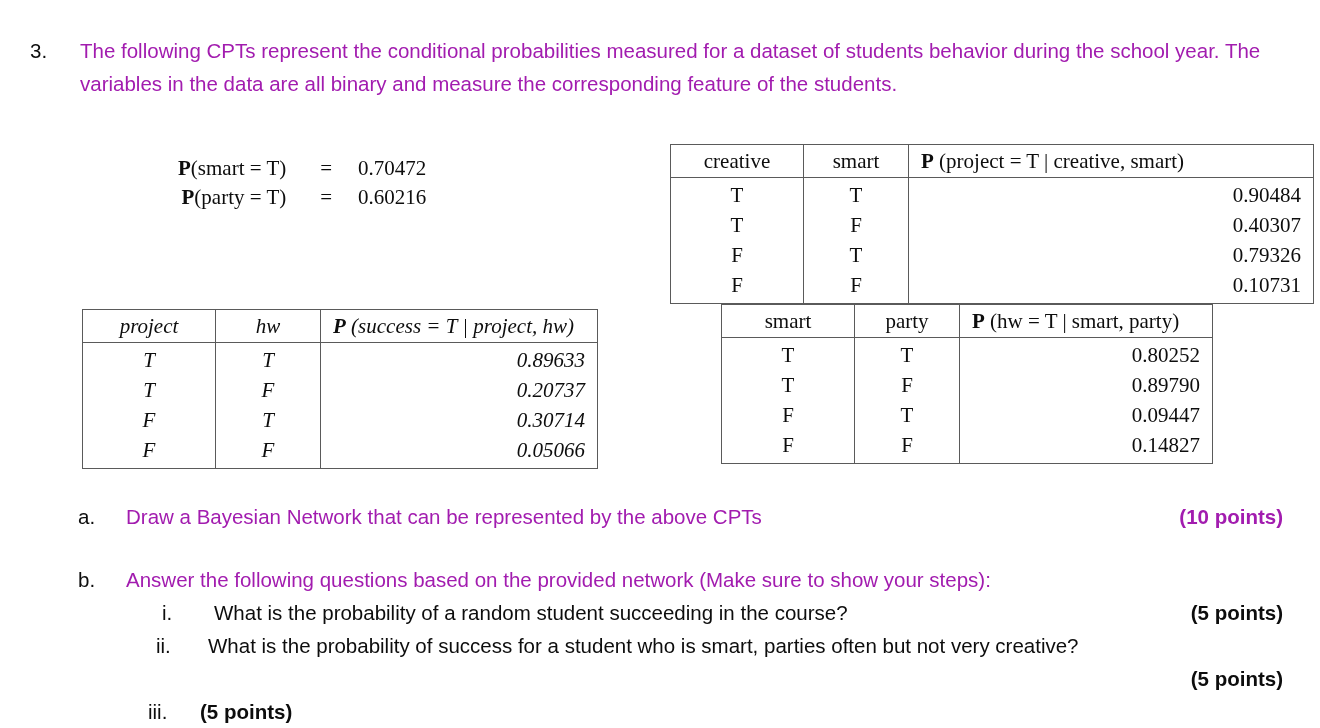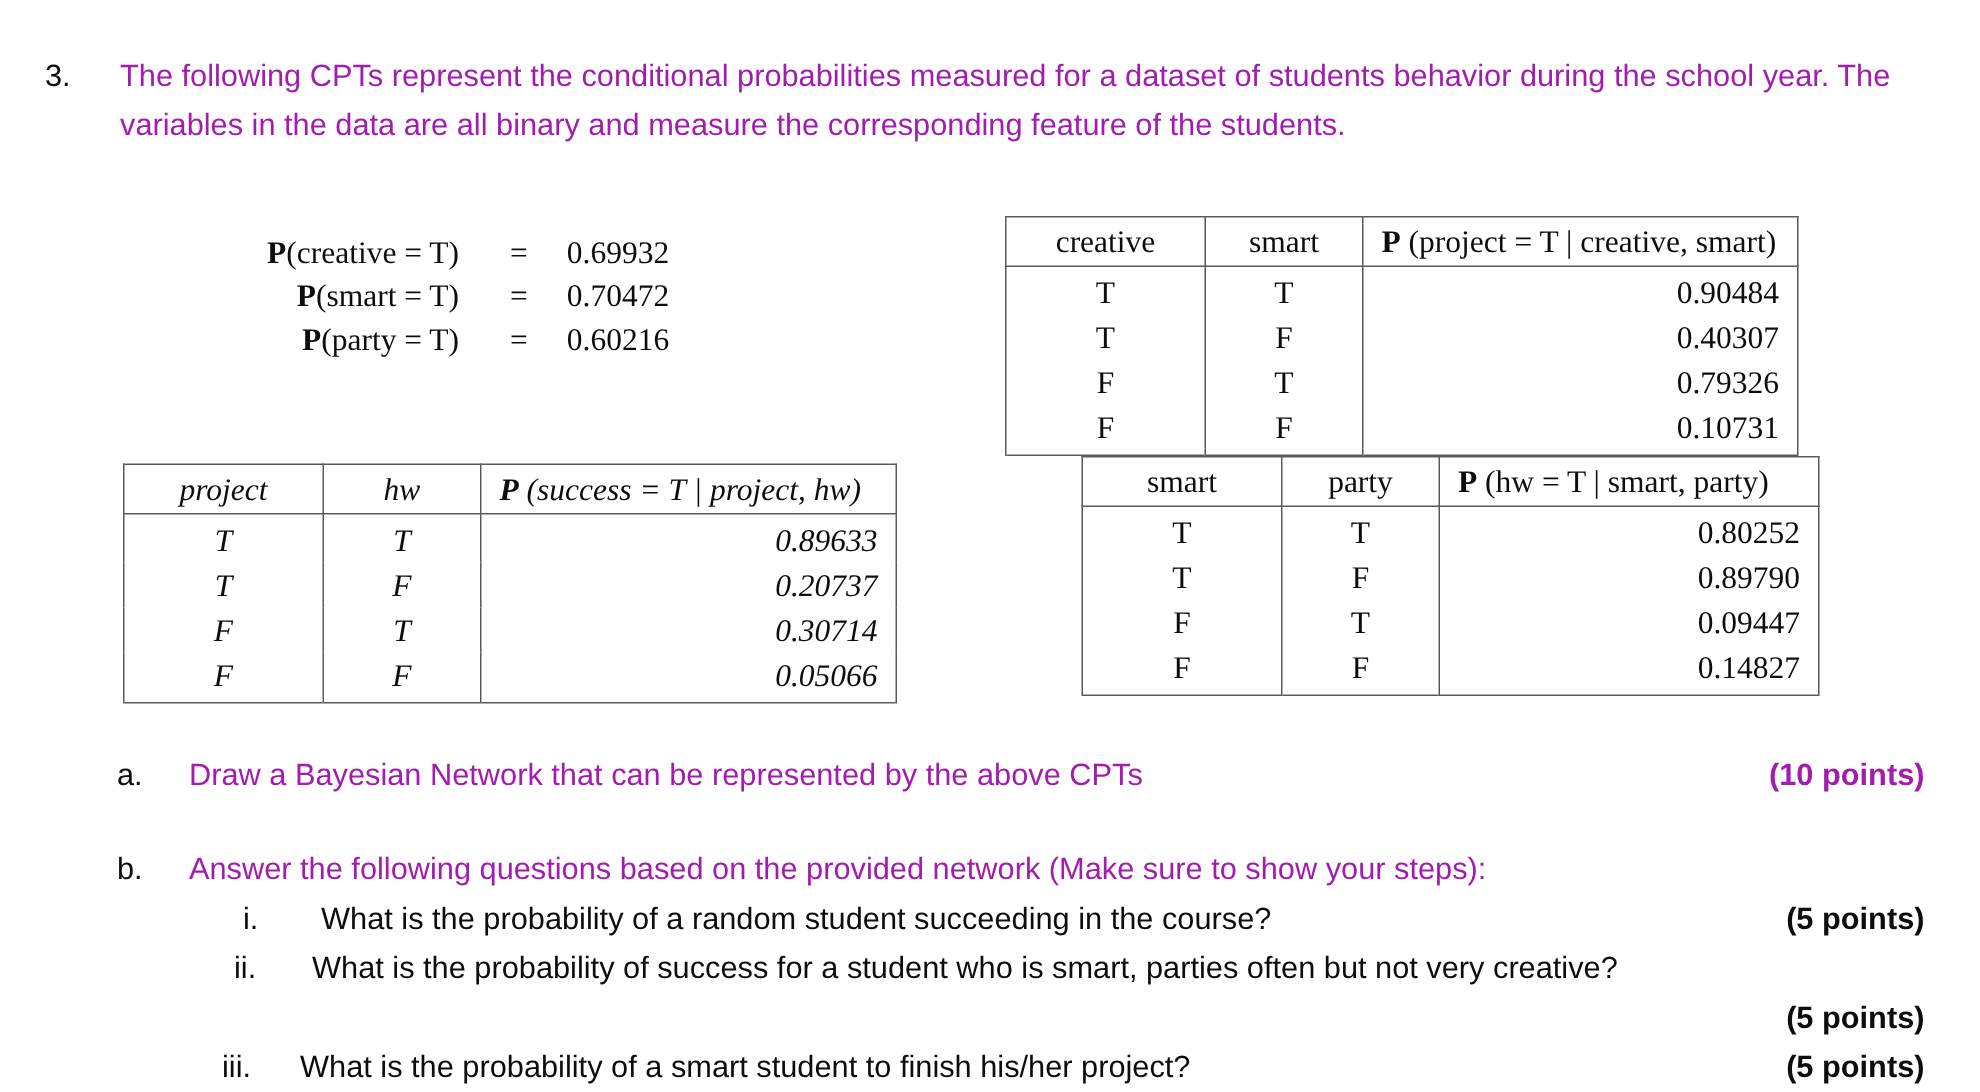--- a/index.html
+++ b/index.html
@@ -125,41 +125,36 @@
     text-align: center;
     line-height: 32px;
   }
   .cpt thead th.pcol { text-align: left; padding-left: 12px; padding-right: 12px; }
   .cpt tbody td.vcol { text-align: center; }
   .cpt tbody td.pval { text-align: right; padding-right: 12px; }
   .cpt tbody tr:first-child td { padding-top: 2px; }
   .cpt tbody tr:last-child  td { padding-bottom: 3px; }
 
   #cpt-success  { left: 82px;  top: 309px; width: 516px; font-style: italic; }
-  #cpt-project  { left: 670px; top: 144px; width: 529px; }
+  #cpt-project  { left: 670px; top: 144px; width: 644px; }
   #cpt-hw       { left: 721px; top: 304px; width: 492px; }
 
   .w-c1 { width: 112px; }
   .w-c2 { width: 84px;  }
 </style>
 </head>
 <body>
 
 <div class="q-block" id="intro-block">
   <div class="q-num">3.</div>
   <div class="q-body">The following CPTs represent the conditional probabilities measured for a dataset of students behavior during the school year. The variables in the data are all binary and measure the corresponding feature of the students.</div>
 </div>
 
 <table id="priors">
   <tbody>
-    <tr>
-      <td class="lhs"><span class="bP">P</span><span>(creative = T)</span></td>
-      <td class="eq">=</td>
-      <td class="rhs">0.69932</td>
-    </tr>
     <tr>
       <td class="lhs"><span class="bP">P</span><span>(smart = T)</span></td>
       <td class="eq">=</td>
       <td class="rhs">0.70472</td>
     </tr>
     <tr>
       <td class="lhs"><span class="bP">P</span><span>(party = T)</span></td>
       <td class="eq">=</td>
       <td class="rhs">0.60216</td>
     </tr>
@@ -286,17 +281,16 @@
   <div class="sub-item">
     <div class="sub-num rii">ii.</div>
     <div class="sub-text">
       <span class="txt">What is the probability of success for a student who is smart, parties often but not very creative?</span>
       <span class="points points-right">(5 points)</span>
     </div>
   </div>
   <div class="sub-item">
     <div class="sub-num riii">iii.</div>
     <div class="sub-text">
-      <span class="txt">What is the probability of a smart student to finish his/her project?</span>
       <span class="points">(5 points)</span>
     </div>
   </div>
 </div>
 
 </body></html>

